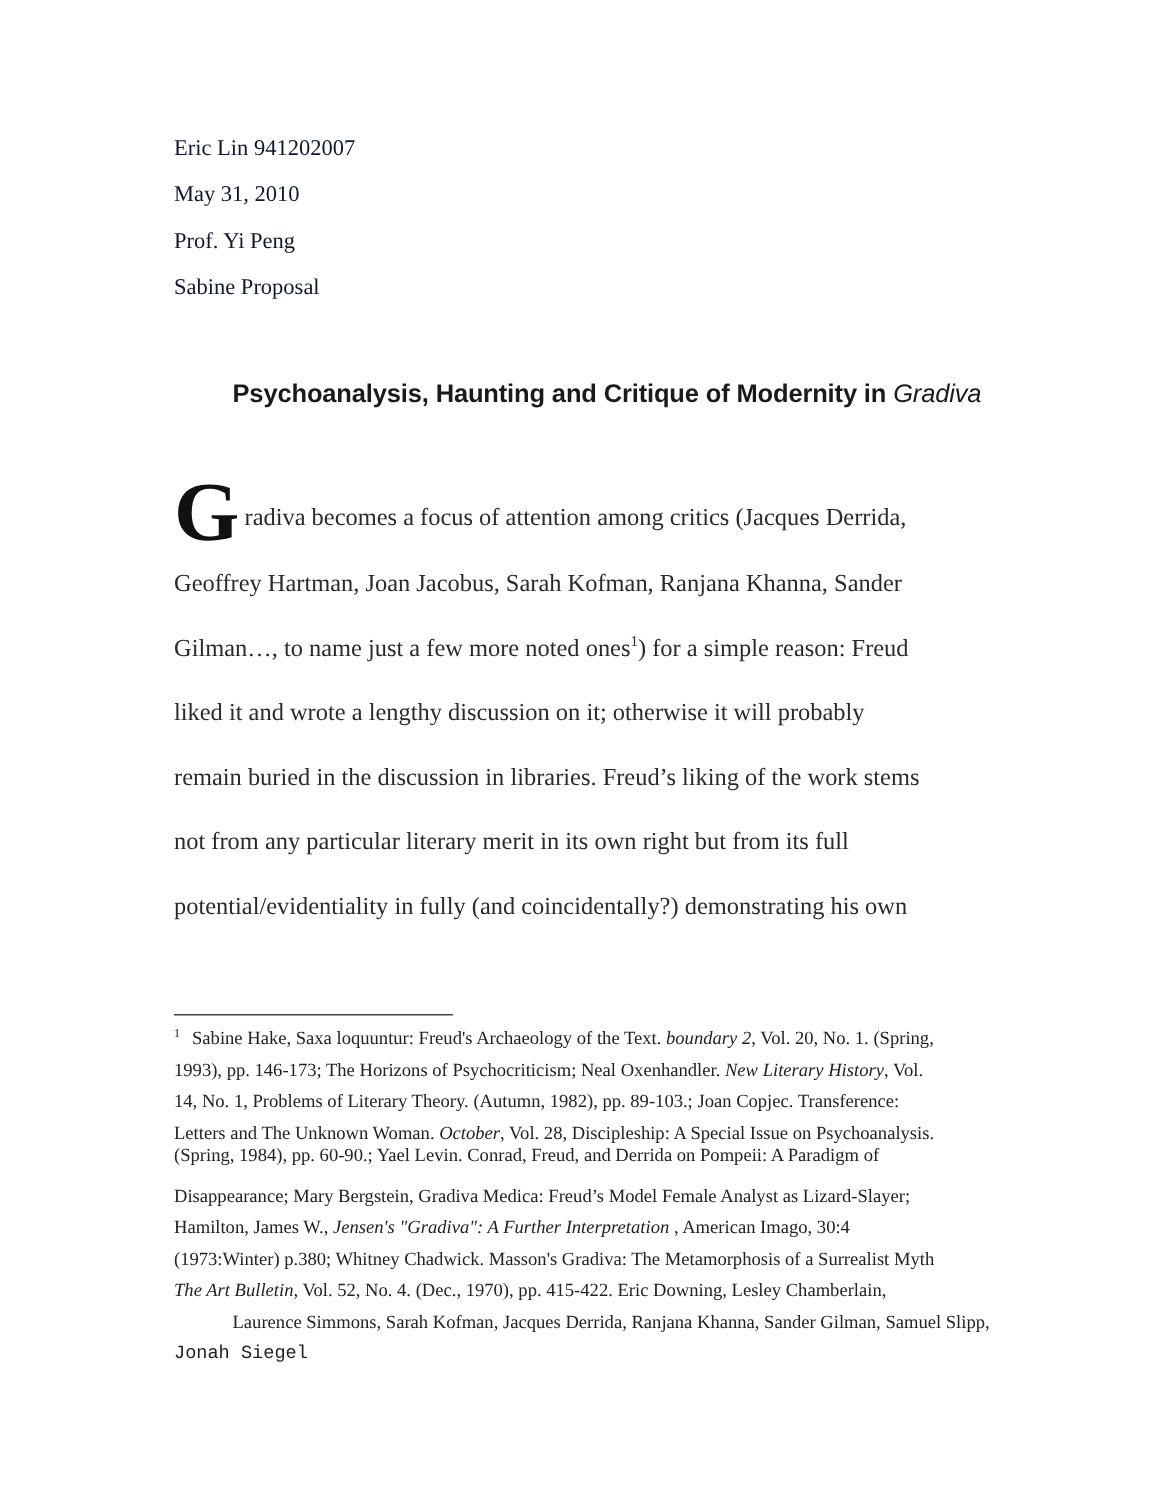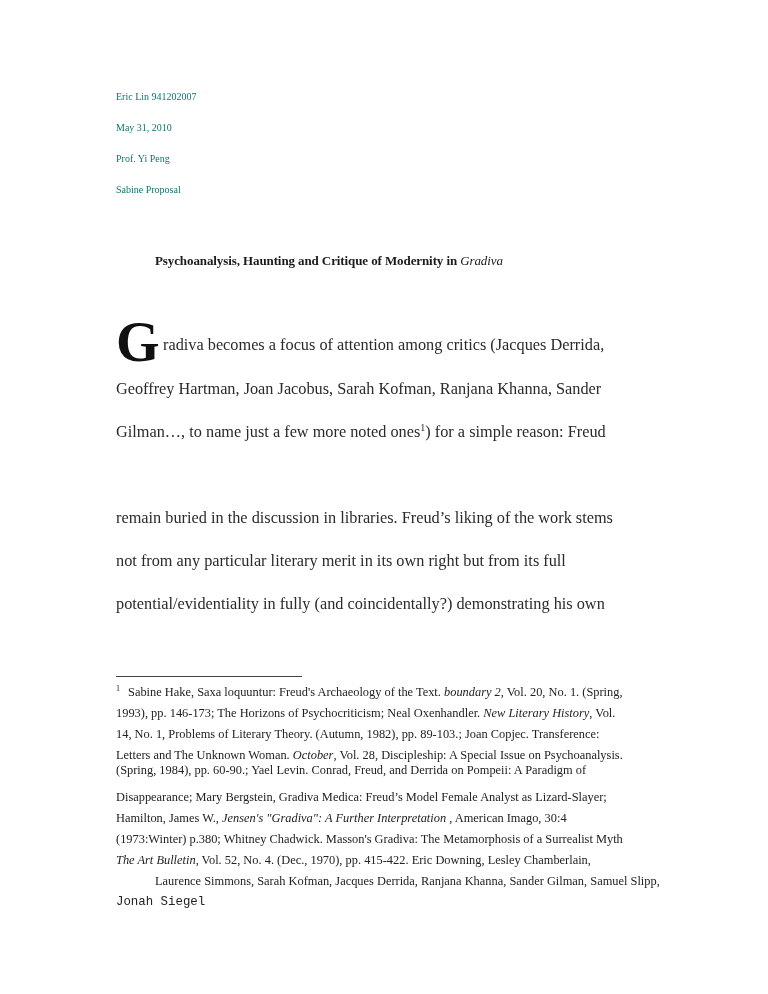--- a/index.html
+++ b/index.html
@@ -1,19 +1,19 @@
 <!DOCTYPE html>
 <html><head>
 <meta charset="utf-8">
 <style>
   html, body { margin: 0; padding: 0; background: #ffffff; }
   body { width: 768px; height: 994px; position: relative; overflow: hidden; }
   .page { position: absolute; left: 0; top: 0; width: 768px; height: 994px; background: #fff; color: #222; }
-  .hdr { position: absolute; left: 116px; font-family: "Liberation Serif", "DejaVu Serif", serif; font-size: 10px; color: #0f766e; white-space: nowrap; }
-  .title { position: absolute; left: 155px; top: 253px; font-family: Liberation Serif, serif; font-size: 13px; font-weight: bold; color: #1a1a1a; white-space: nowrap; letter-spacing: -0.1px; }
+  .hdr { position: absolute; left: 116px; font-family: "Liberation Serif", "DejaVu Serif", serif; font-size: 15px; color: #0f172a; white-space: nowrap; }
+  .title { position: absolute; left: 155px; top: 253px; font-family: Liberation Sans, sans-serif; font-size: 17px; font-weight: bold; color: #1a1a1a; white-space: nowrap; letter-spacing: -0.1px; }
   .title i { font-weight: normal; font-style: italic; }
   .body-line { position: absolute; left: 116px; font-family: "Liberation Serif", "DejaVu Serif", serif; font-size: 16.3px; color: #2a2a2a; white-space: nowrap; }
   .dropcap { position: absolute; left: 116px; top: 314px; font-family: "Liberation Serif", "DejaVu Serif", serif; font-size: 56px; font-weight: bold; color: #111; line-height: 1; }
   .first-line { left: 163px; }
   sup.fn { font-size: 10px; vertical-align: super; line-height: 0; }
   .rule { position: absolute; left: 116px; top: 676px; width: 186px; height: 1px; background: #444; }
   .fn-line { position: absolute; left: 116px; font-family: "Liberation Serif", "Times New Roman", serif; font-size: 12.4px; color: #222; white-space: nowrap; }
   .fn-num { font-size: 8px; vertical-align: top; position: relative; top: -1px; margin-right: 8px; }
 </style>
 </head>
@@ -28,20 +28,21 @@
 
   <div class="title">
     <span>Psychoanalysis, Haunting and Critique of Modernity in </span><i>Gradiva</i>
   </div>
 
   <div class="dropcap">G</div>
 
   <div class="body-line first-line" style="top:335px">radiva becomes a focus of attention among critics (Jacques Derrida,</div>
   <div class="body-line" style="top:379px">Geoffrey Hartman, Joan Jacobus, Sarah Kofman, Ranjana Khanna, Sander</div>
   <div class="body-line" style="top:422px"><span>Gilman…, to name just a few more noted ones</span><sup class="fn">1</sup><span>) for a simple reason: Freud</span></div>
+  <div class="body-line" style="top:465px">liked it and wrote a lengthy discussion on it; otherwise it will probably</div>
   <div class="body-line" style="top:508px">remain buried in the discussion in libraries. Freud’s liking of the work stems</div>
   <div class="body-line" style="top:551px">not from any particular literary merit in its own right but from its full</div>
   <div class="body-line" style="top:594px">potential/evidentiality in fully (and coincidentally?) demonstrating his own</div>
 
   <div class="rule"></div>
 
   <div id="footnotes">
       <div class="fn-line" style="top: 685px;"><span class="fn-num">1</span><span>Sabine Hake, Saxa loquuntur: Freud's Archaeology of the Text. </span><i>boundary 2</i><span>, Vol. 20, No. 1. (Spring,</span></div>
       <div class="fn-line" style="top: 706px;"><span>1993), pp. 146-173; The Horizons of Psychocriticism; Neal Oxenhandler. </span><i>New Literary History</i><span>, Vol.</span></div>
       <div class="fn-line" style="top: 727px;"><span>14, No. 1, Problems of Literary Theory. (Autumn, 1982), pp. 89-103.; Joan Copjec. Transference:</span></div>

